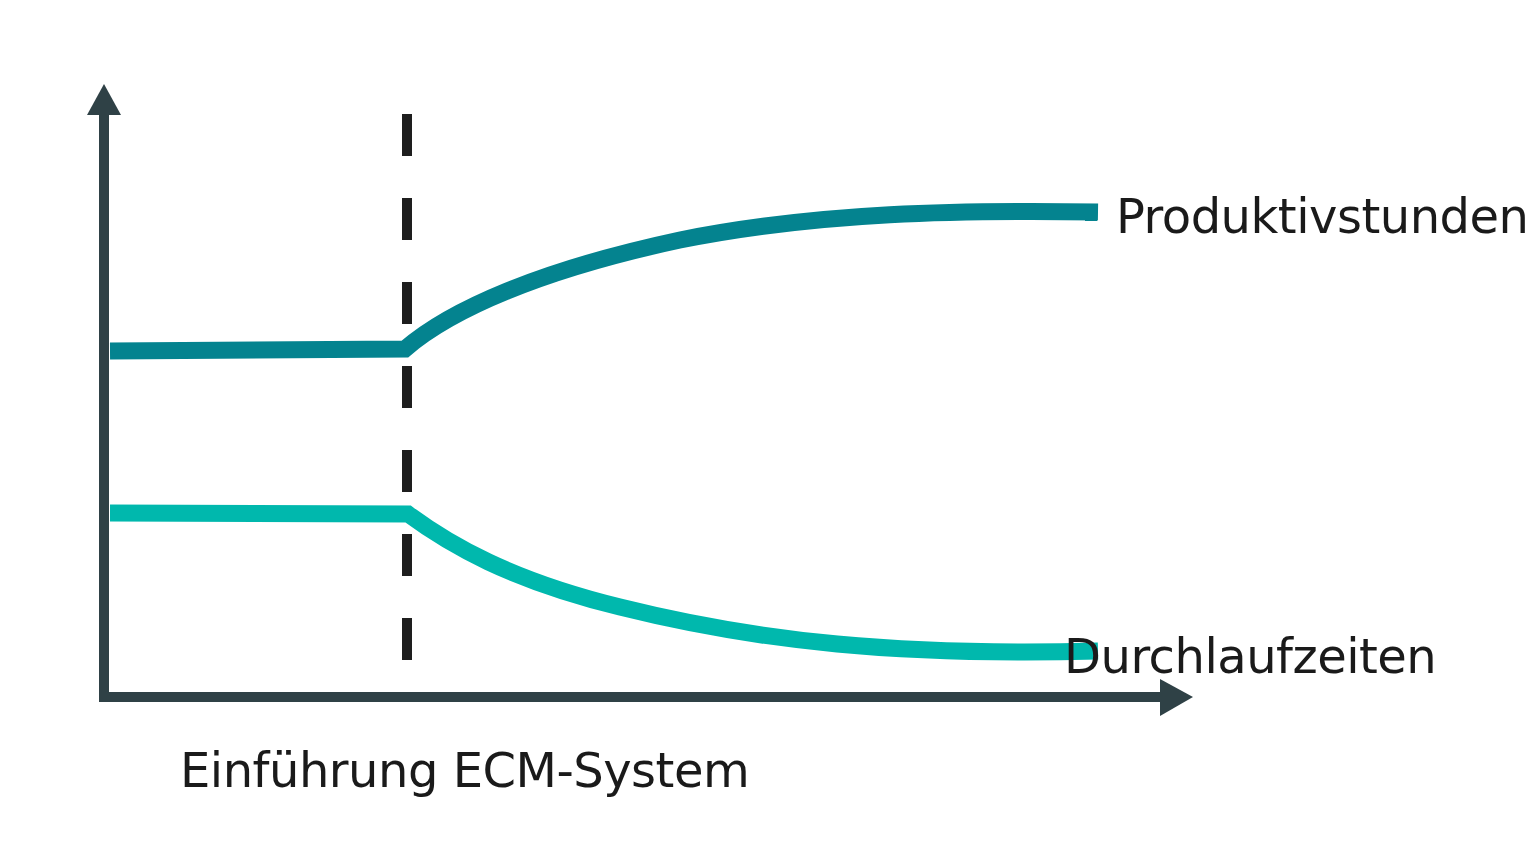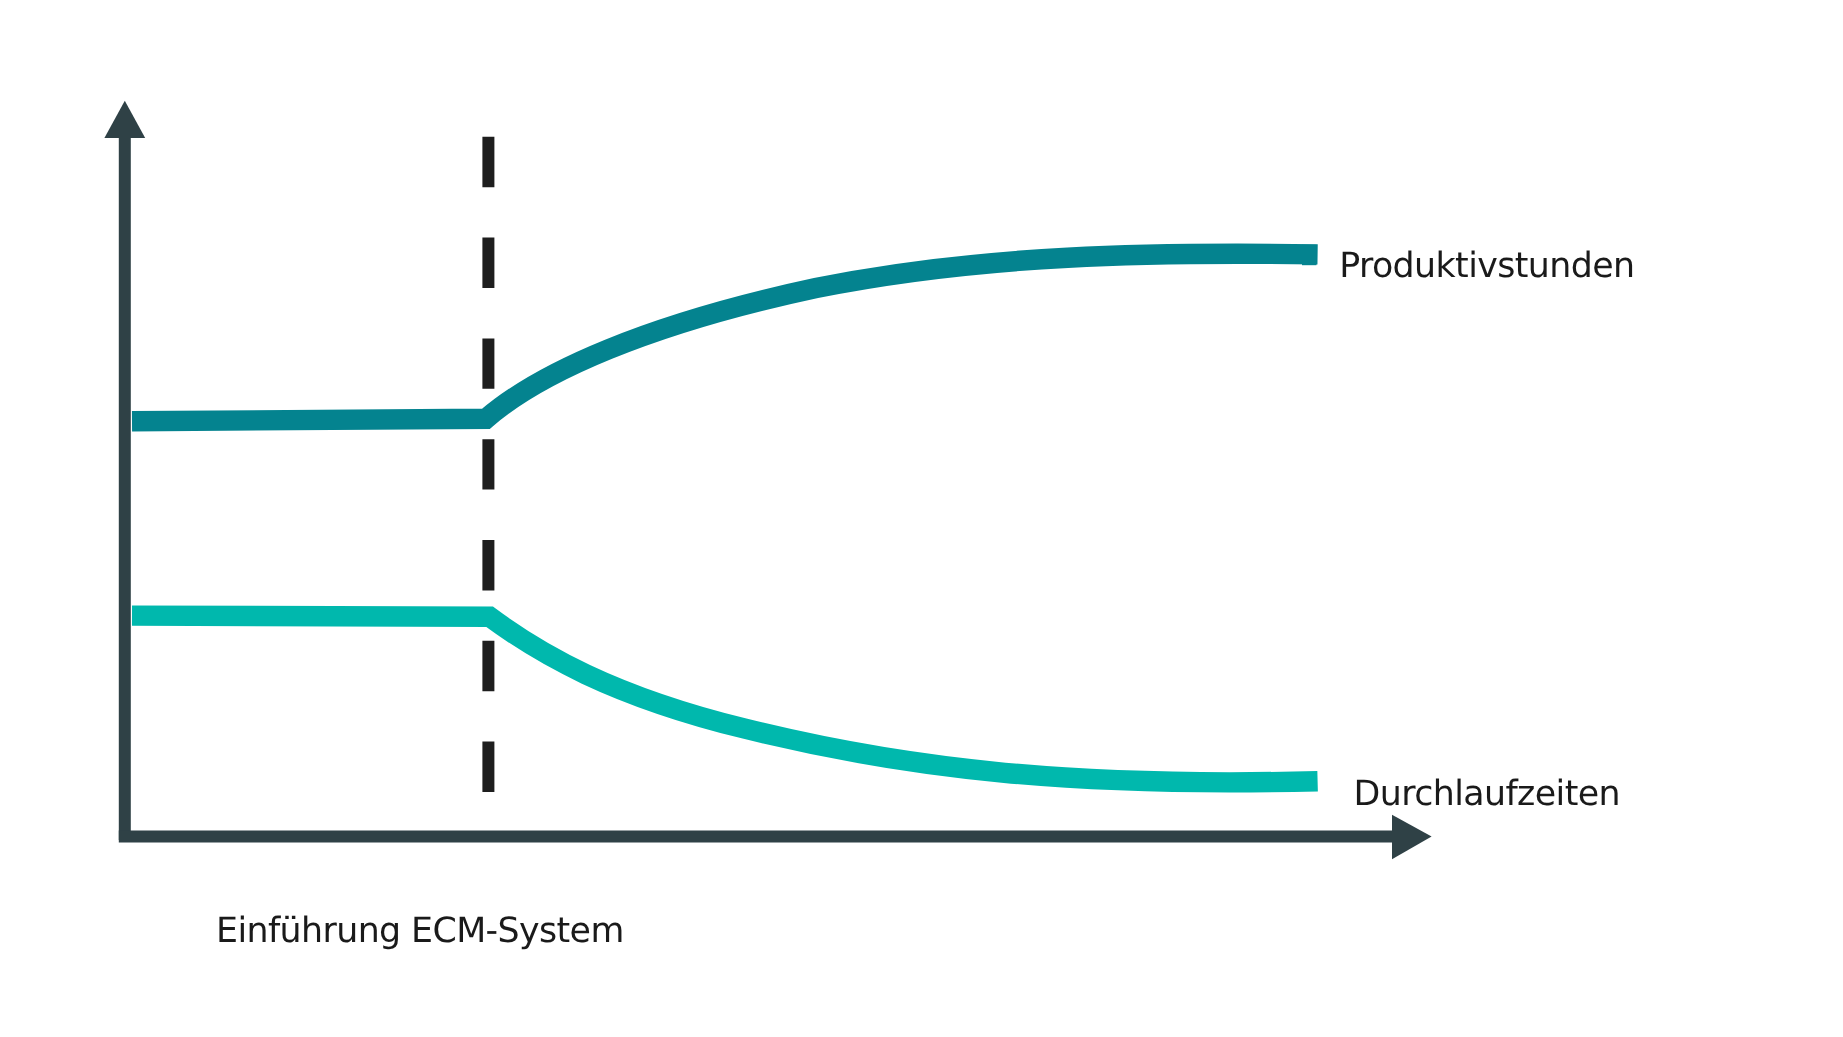--- a/index.html
+++ b/index.html
@@ -1,20 +1,20 @@
 <!DOCTYPE html>
 <html><head>
 <meta charset="utf-8">
 <style>
   html, body { margin: 0; padding: 0; background: #ffffff; }
   body { width: 1536px; height: 864px; position: relative; overflow: hidden;
          font-family: "DejaVu Sans", sans-serif; }
   svg { position: absolute; left: 0; top: 0; }
-  .label { position: absolute; color: #1a1a1a; font-size: 29px; white-space: nowrap;
-           font-family: "DejaVu Sans", sans-serif; letter-spacing: -0.5px; margin-top: 16px; }
+  .label { position: absolute; color: #1a1a1a; font-size: 48px; white-space: nowrap;
+           font-family: "DejaVu Sans", sans-serif; letter-spacing: -0.5px; }
 </style>
 </head>
 <body>
 
 <svg width="1536" height="864" viewBox="0 0 1536 864">
 
   <line x1="104" y1="110" x2="104" y2="700" stroke="#2f4146" stroke-width="10"></line>
   <polygon points="87,115 104,84 121,115" fill="#2f4146"></polygon>
 
   <line x1="99" y1="697" x2="1168" y2="697" stroke="#2f4146" stroke-width="10"></line>
@@ -22,14 +22,14 @@
 
   <path d="M110,351 L405,349 C450,310 540,270 680,240 C820,212 960,210 1098,212" fill="none" stroke="#04838f" stroke-width="17" stroke-linecap="butt"></path>
   <rect x="1085" y="204" width="12" height="17" fill="#04838f"></rect>
 
   <path d="M110,513 L408,514 C450,545 510,580 620,607 C760,642 900,656 1098,651" fill="none" stroke="#00b8ad" stroke-width="17" stroke-linecap="butt"></path>
 
   <line x1="407" y1="114" x2="407" y2="698" stroke="#1e1e1e" stroke-width="10" stroke-dasharray="42,42"></line>
 </svg>
 
 <div class="label" style="left:1116px; top:188px;">Produktivstunden</div>
-<div class="label" style="left:1128px; top:628px;">Durchlaufzeiten</div>
+<div class="label" style="left:1064px; top:628px;">Durchlaufzeiten</div>
 <div class="label" style="left:180px; top:742px;">Einführung ECM-System</div>
 
 </body></html>

